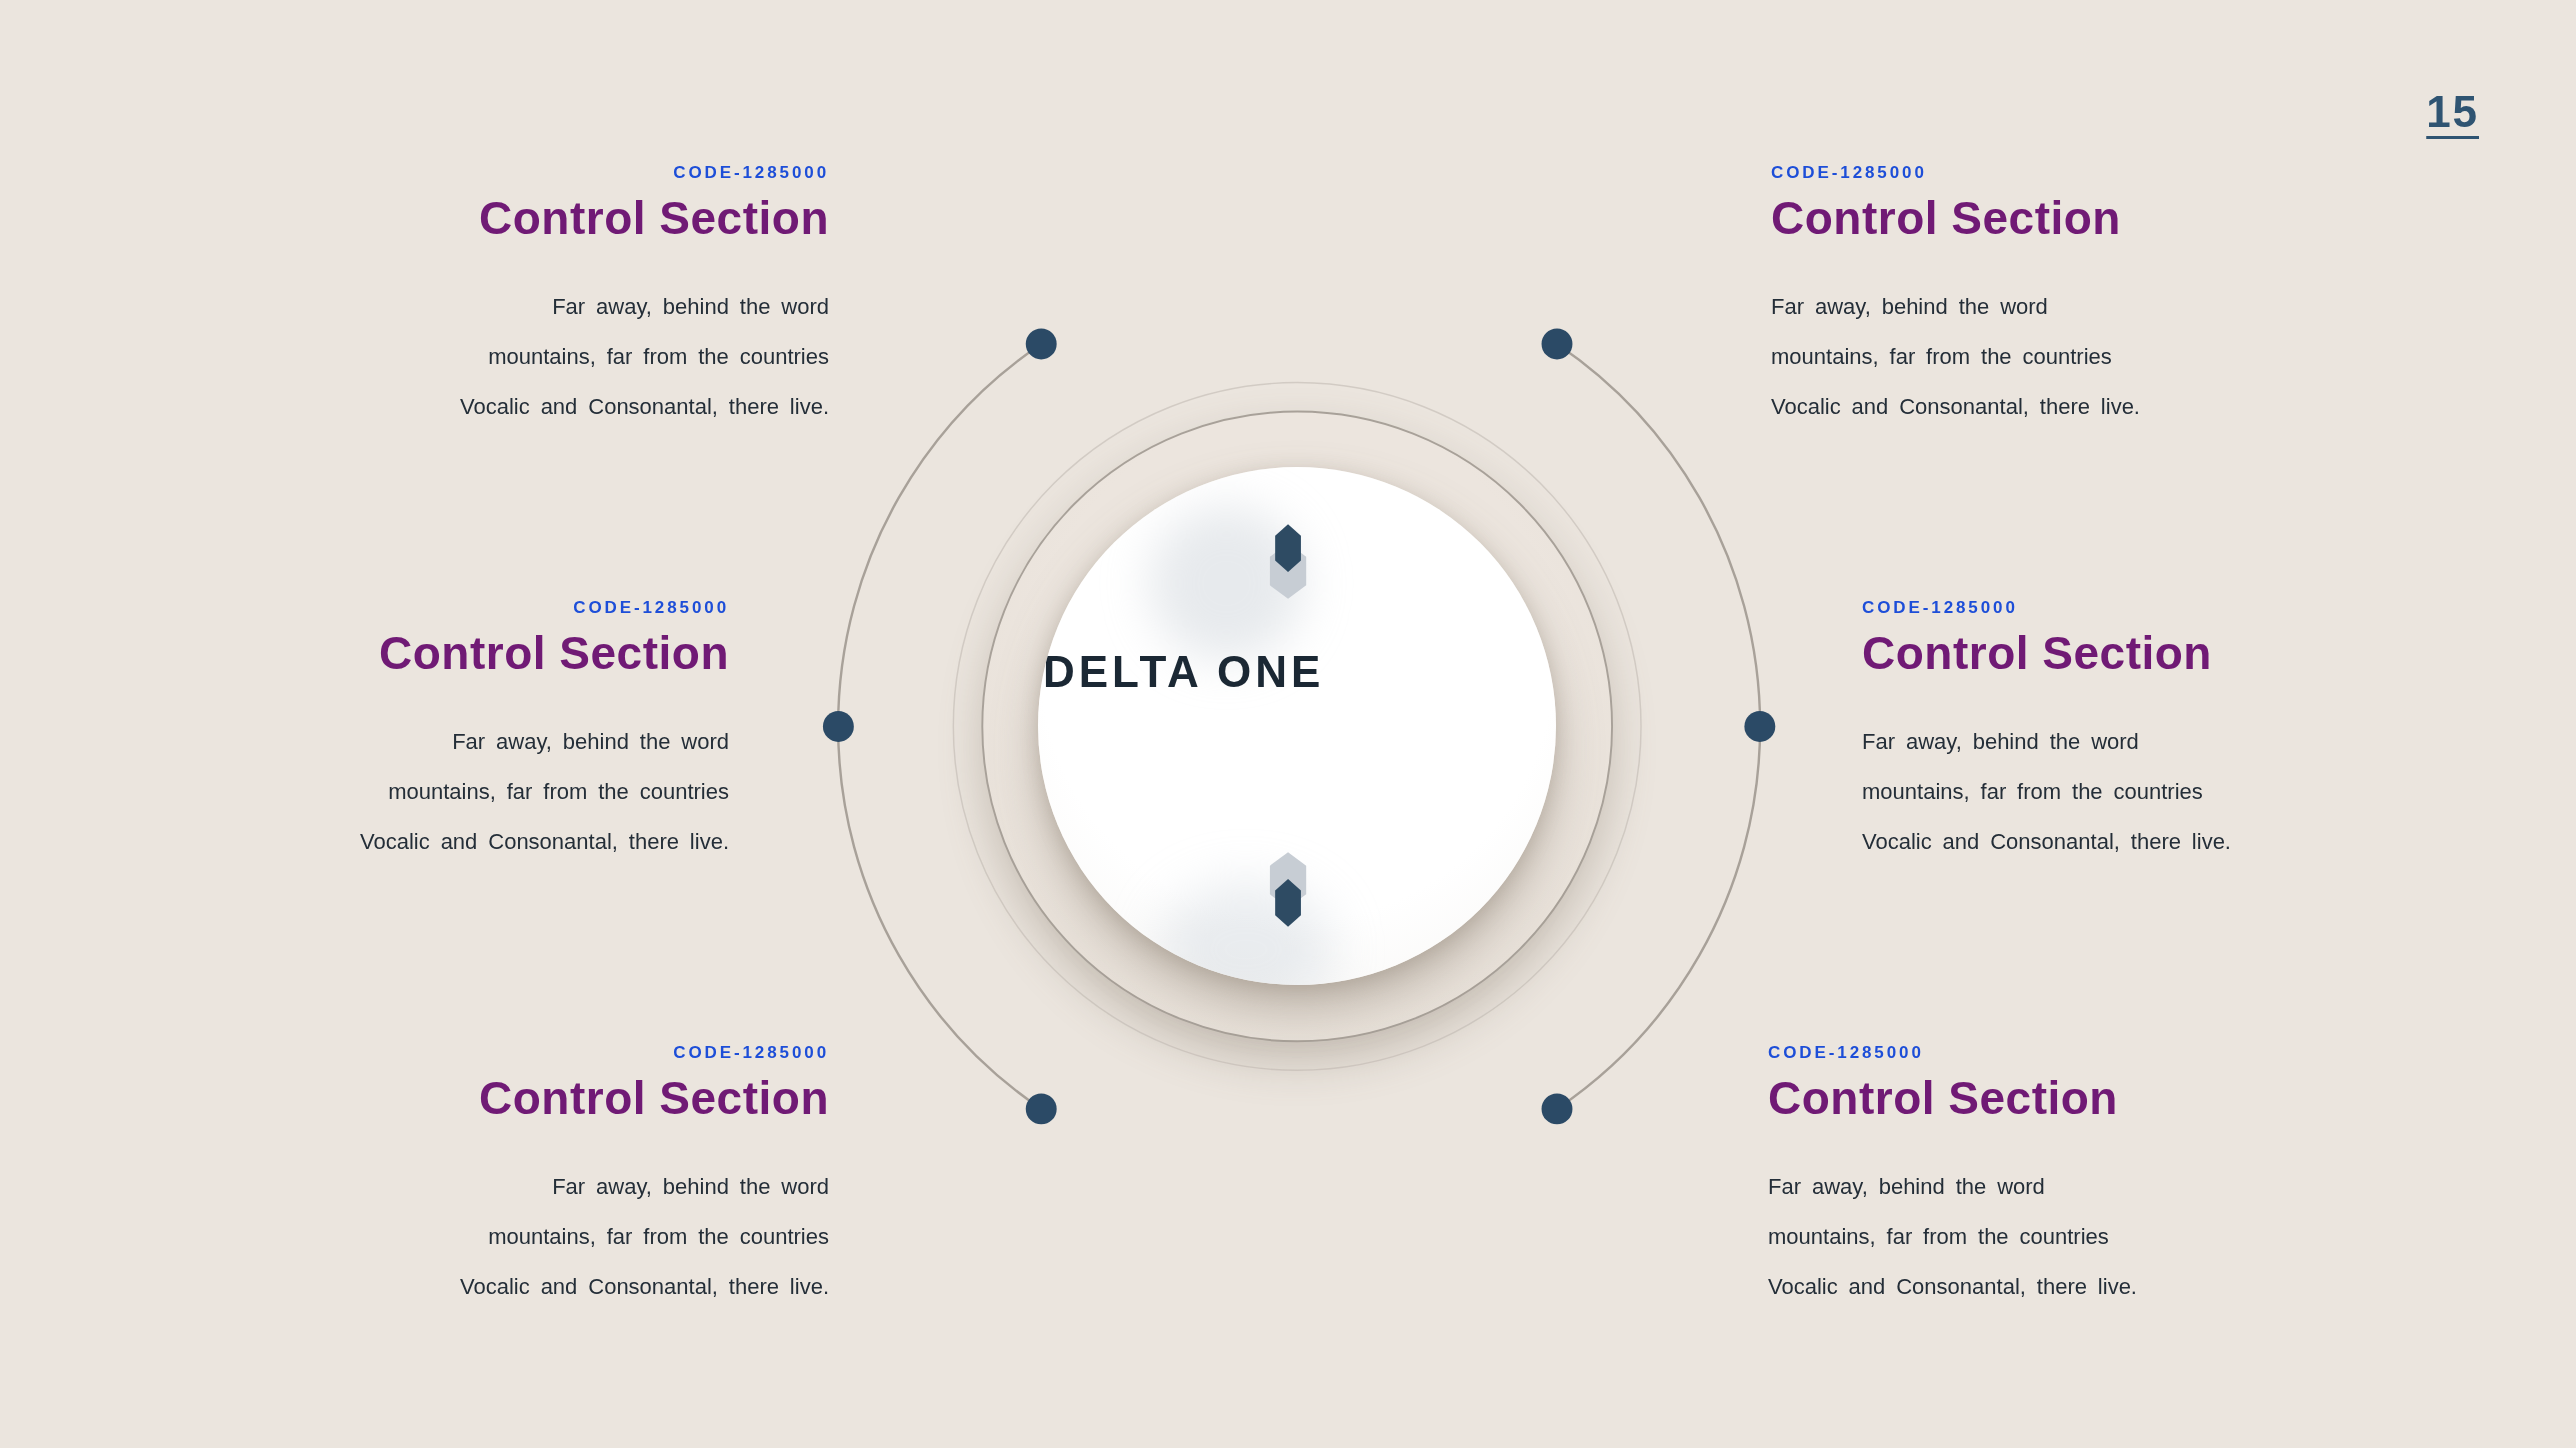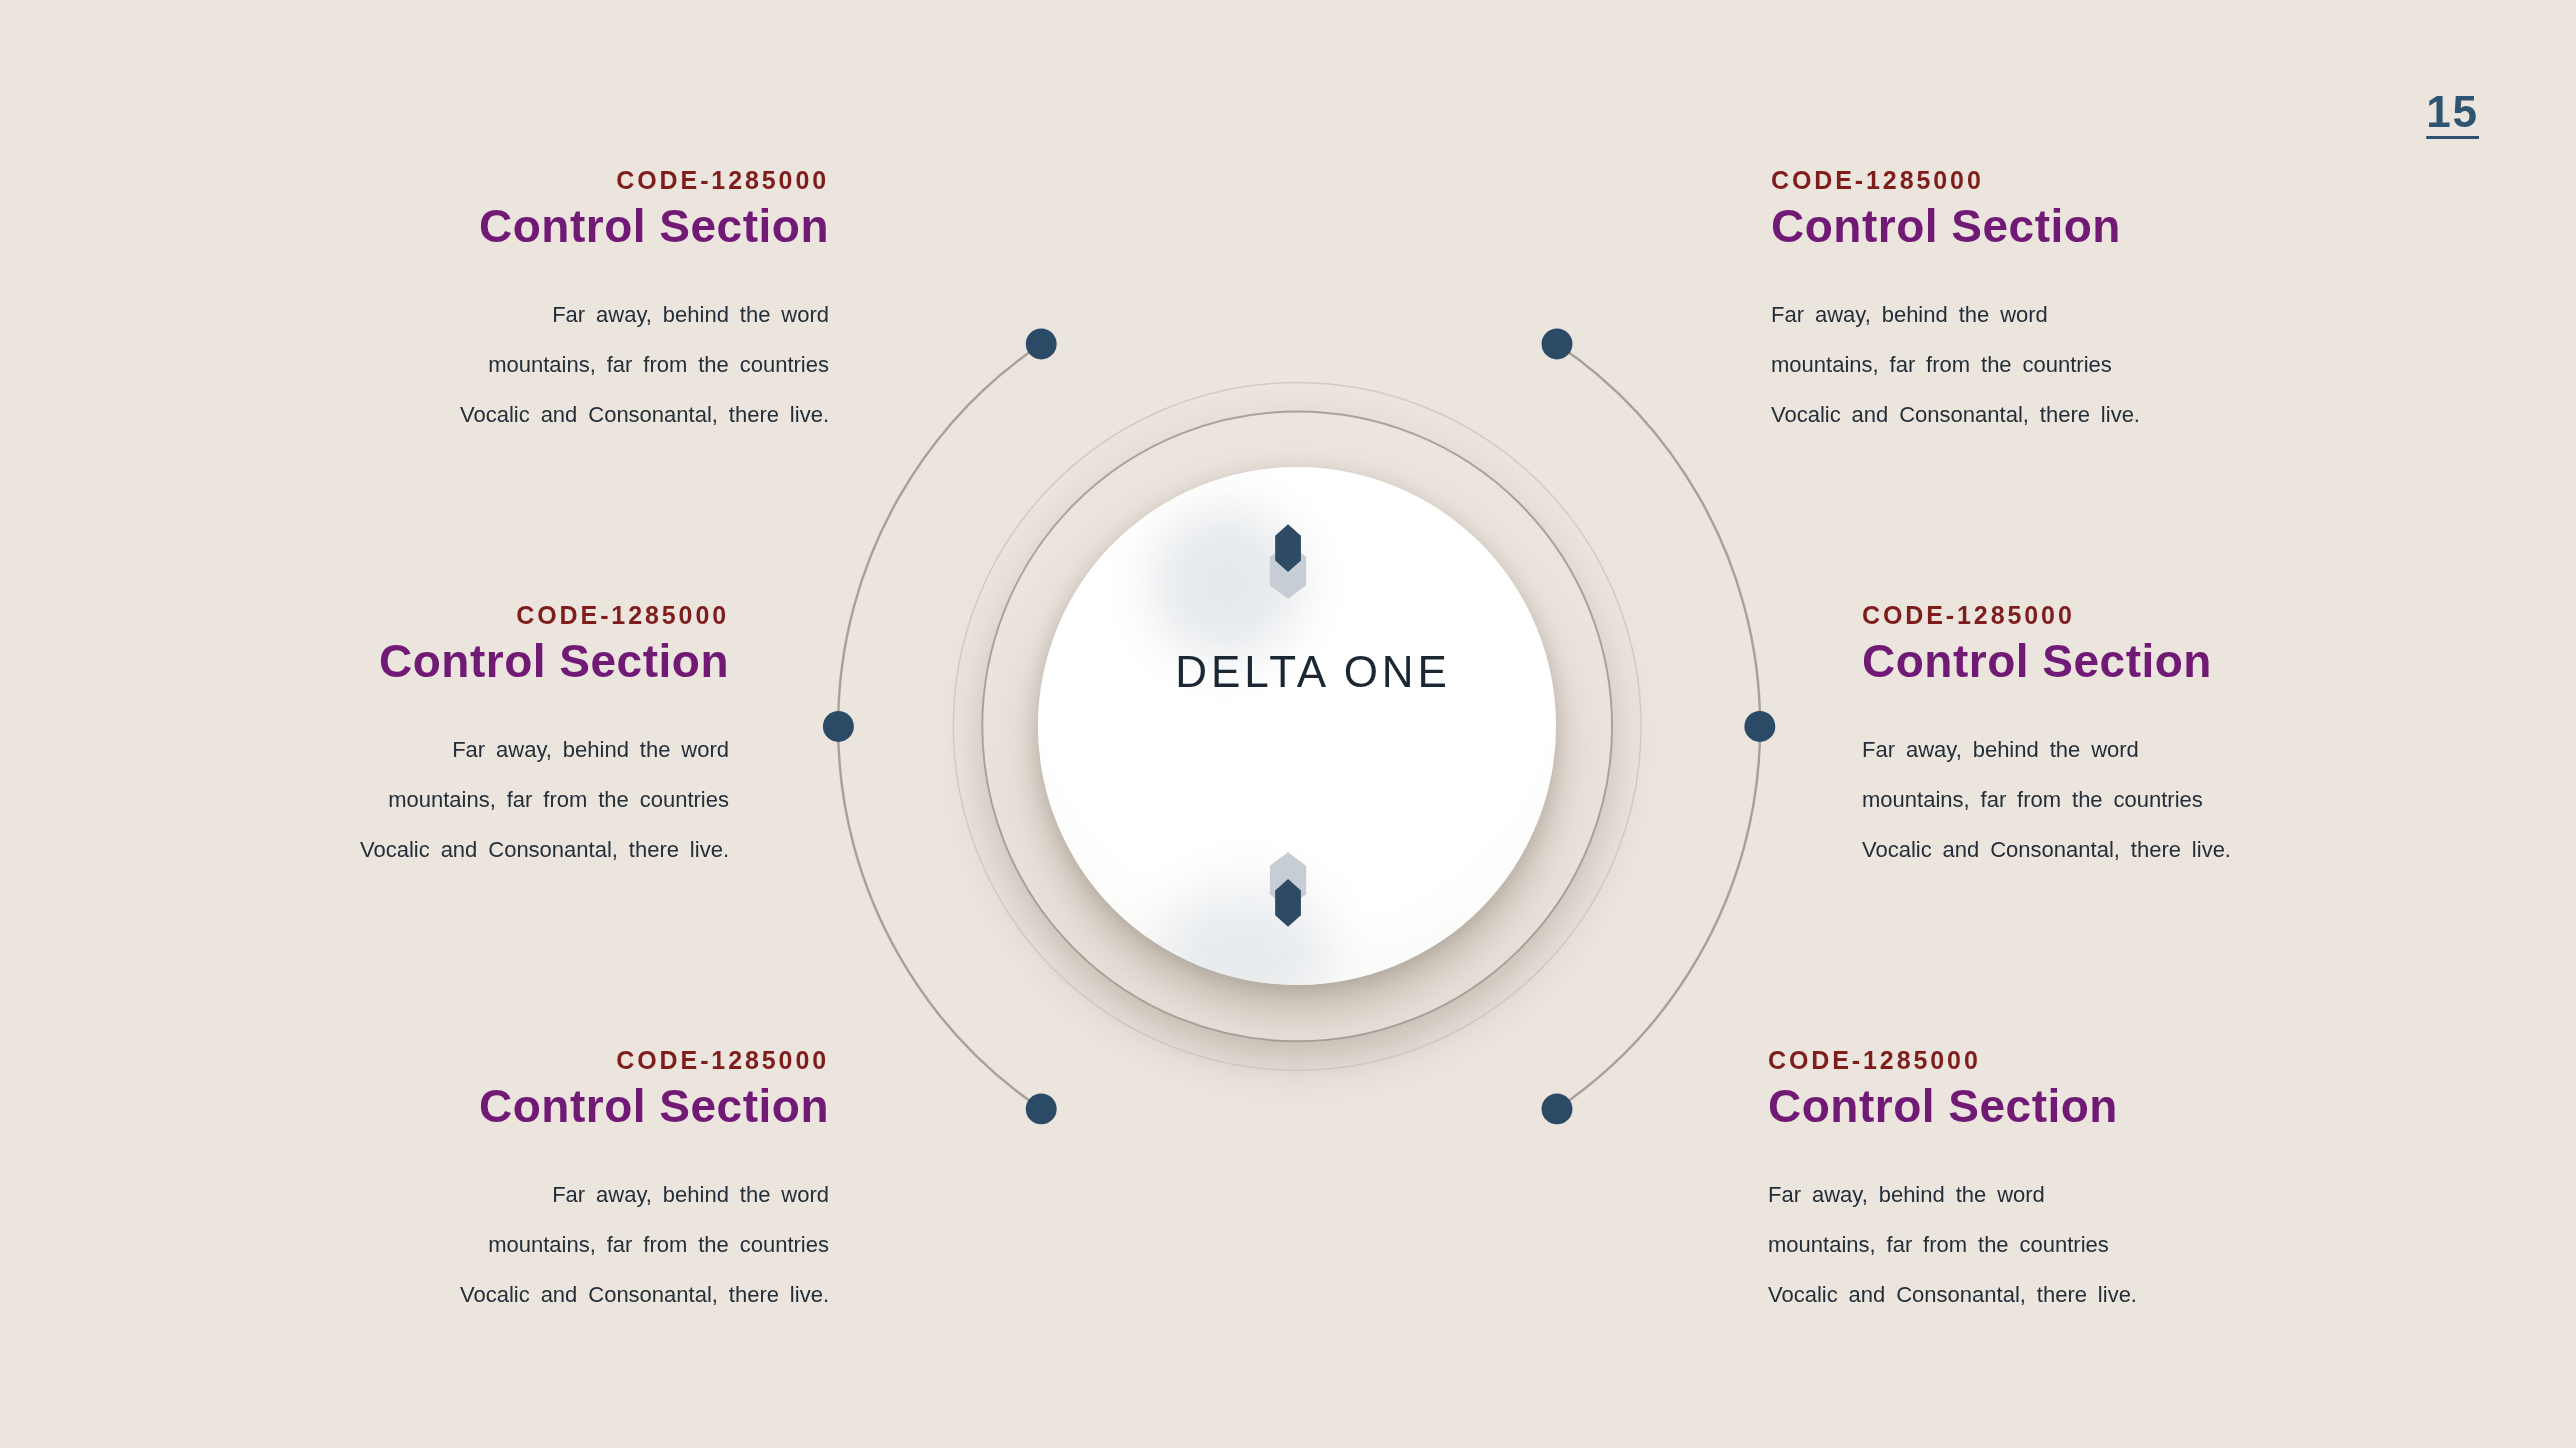--- a/index.html
+++ b/index.html
@@ -20,22 +20,22 @@
     text-decoration-thickness:2.9px;
     text-underline-offset:8.7px;
     cursor:pointer;
   }
 
   
   .section{position:absolute;white-space:nowrap;}
   .section.align-right{text-align:right;}
   .section.align-left{text-align:left;}
   .section .code{
-    font-size:25px;font-weight:bold;letter-spacing:2.9px;
-    color:#7f1d1d;line-height:33px;margin-top:8px;
+    font-size:17px;font-weight:bold;letter-spacing:2.9px;
+    color:#1d4ed8;line-height:33px;
   }
   .section .title{
     font-size:46px;font-weight:bold;color:#701a75;
     line-height:58px;letter-spacing:0.5px;
   }
   .section .body{
     margin-top:35px;
     font-size:22px;line-height:50px;color:#242E38;
     word-spacing:4.8px;
   }
@@ -55,23 +55,22 @@
     box-shadow:0 23px 46px rgba(122,110,95,0.42), 0 3.9px 17.4px rgba(140,128,112,0.25);
     overflow:hidden;
   }
   .smudge{position:absolute;border-radius:50%;}
   .smudge.s1{left:111px;top:39px;width:155px;height:155px;background:rgba(195,203,211,0.40);filter:blur(23px);}
   .smudge.s2{left:121px;top:415px;width:174px;height:135px;background:rgba(195,203,211,0.35);filter:blur(25px);}
   .crystal{position:absolute;left:230px;width:42px;height:83px;}
   .crystal.top{top:53px;}
   .crystal.bottom{top:382px;}
   .center-title{
-    position:absolute;top:176px;left:16px;width:100%;
-    text-align:center;
-    font-size:44px;line-height:58px;font-weight:normal;
+    position:absolute;top:176px;left:5px;width:100%;
+    font-size:44px;line-height:58px;font-weight:bold;
     letter-spacing:3.9px;color:#1B2834;
   }
 </style>
 </head>
 <body>
 
 <div class="slide">
 
   <div class="plate-disc"></div>
 

